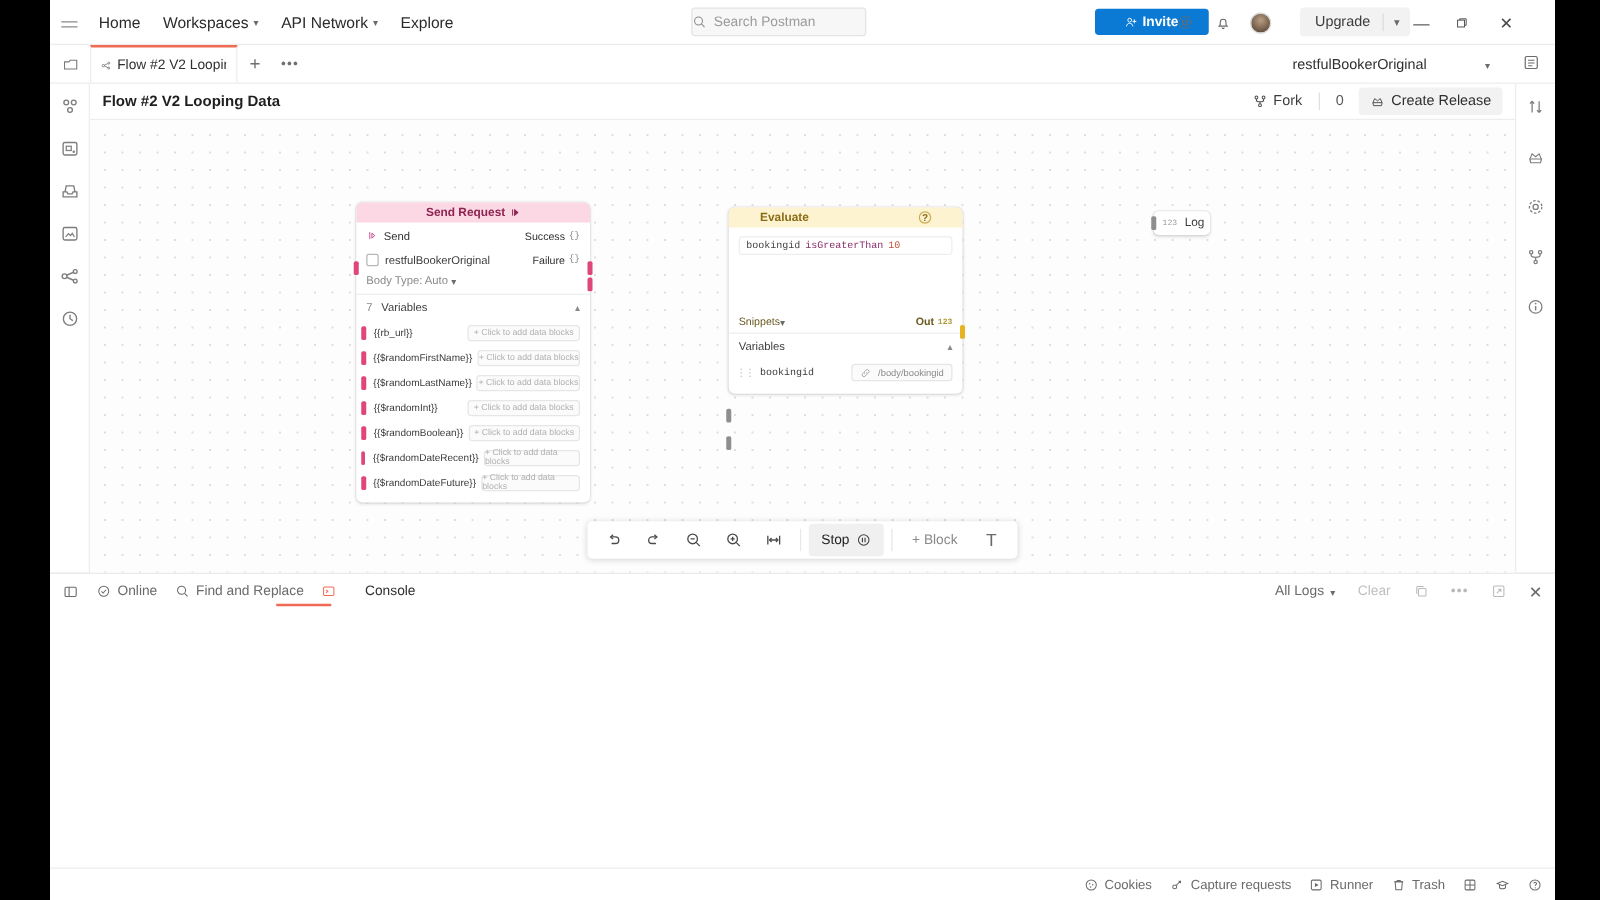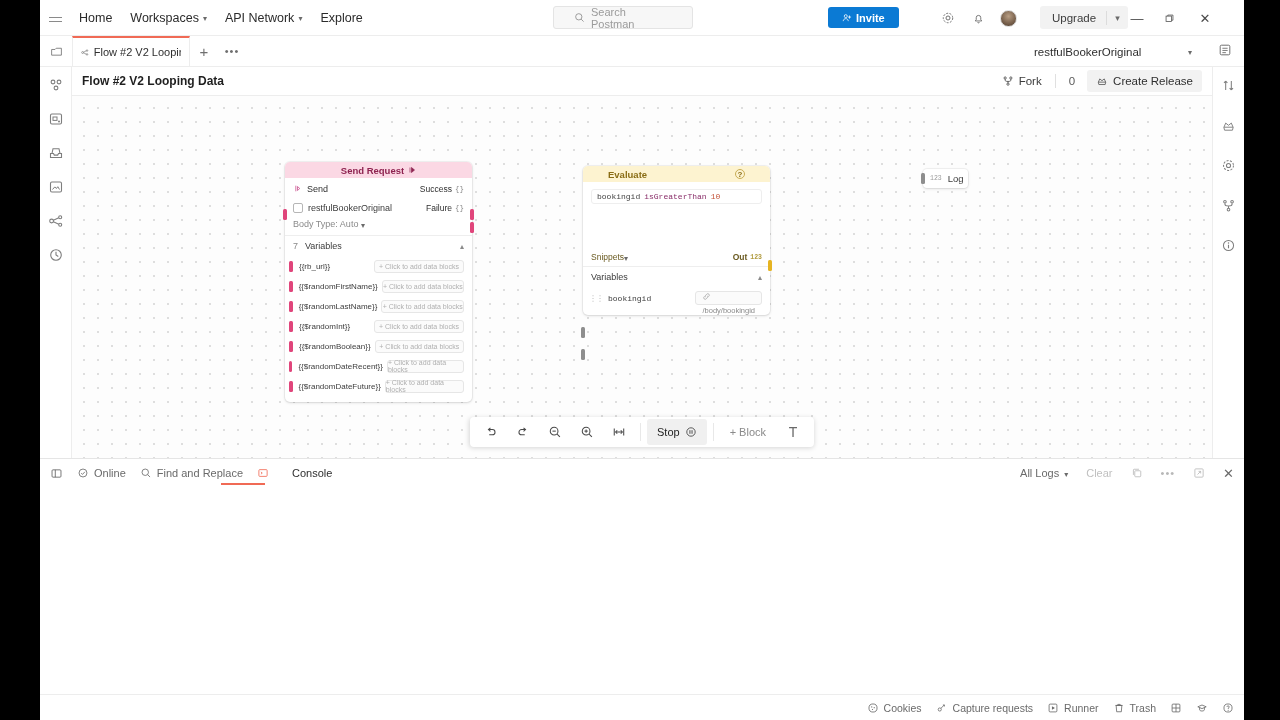--- a/index.html
+++ b/index.html
@@ -29,28 +29,28 @@
   .hamburger span { display:block; width: 13px; height: 1.5px; background:#8a8a8a; box-shadow: 0 4px 0 #8a8a8a; }
   .navlink {
     font-size: 12.5px; color: #2b2b2b; padding: 0 9px; height:36px;
     display:flex; align-items:center; gap:4px; cursor: default;
   }
   .caret { font-size: 8px; color: #6b6b6b; position: relative; top: 1px;}
   .search {
     position:absolute; left: 513px; top: 6px;
     width: 140px; height: 23px;
     background:#f7f7f7; border:1px solid #e4e4e4; border-radius:3px;
-    display:flex; align-items:center; gap:6px; padding: 0 20px;
+    display:flex; align-items:center; gap:6px; padding: 0 0;
   }
   .search .txt { font-size: 11px; color:#9b9b9b; }
   .invite {
-    position:absolute; left: 788px; top: 7px;
+    position:absolute; left: 836px; top: 7px;
     height: 21px; background:#0b7ad4; color:#fff;
     border-radius:3px; font-size:11px; display:flex; align-items:center;
-    gap:4px; padding: 0 14px; font-weight:600;
+    gap:4px; padding: 0 24px; font-weight:600;
   }
   .top-icons { position:absolute; left: 900px; top:0; height:36px; display:flex; align-items:center; gap: 14px; }
   .ticon { width:16px; height:16px; color:#6b6b6b; display:flex; align-items:center; justify-content:center;}
   .avatar {
     width:17px;height:17px;border-radius:50%;
     background: radial-gradient(circle at 50% 35%, #b89e84 0%, #7d6550 55%, #4d3b2c 100%);
     border:1px solid #d8d8d8;
   }
   .upgrade {
     position:absolute; left: 1000px; top: 6px; height: 23px;
@@ -162,23 +162,23 @@
   }
   .e-var { color:#444; } .e-op { color:#8a2f6a; } .e-num { color:#c4543a; }
   .eval-mid { height: 44px; }
   .snipbar { display:flex; align-items:center; padding: 0 8px; height:18px; font-size:8.5px; color:#6a5a20;}
   .snipbar .out { margin-left:auto; display:flex; align-items:center; gap:3px; color:#6a5a20; font-weight:600; font-size:8.5px;}
   .mono-badge { font-family:"Liberation Mono", monospace; font-size:6.5px; color:#b09a3c;}
   .keyrow { display:flex; align-items:center; height:22px; padding: 0 8px 0 6px; gap:5px;}
   .drag { color:#b7b7b7; font-size:8px; letter-spacing:-1px;}
   .kname { font-family:"Liberation Mono", monospace; font-size:8px; color:#3c3c3c;}
   .pathchip {
-    margin-left:auto; display:flex; gap:5px;
+    margin-left:auto; display:flex; align-items:center; gap:5px;
     border:1px solid #e6e6e6; border-radius:3px; background:#fbfbfb;
-    height:14px; padding: 0 6px; font-size:7.5px; color:#8a8a8a;flex-direction:column;
+    height:14px; padding: 0 6px; font-size:7.5px; color:#8a8a8a;
   }
   .pathchip .lk { color:#9a9a9a; }
 
   
   #log-node { left: 851px; top: 73px; width: 45px; height: 19px;
      display:flex; align-items:center; gap:6px; padding: 0 7px; border-radius:4px;}
   .log-lbl { font-size:9.5px; color:#3c3c3c; }
 
   
   .port { position:absolute; width:4px; height:11px; border-radius:1.5px; }

